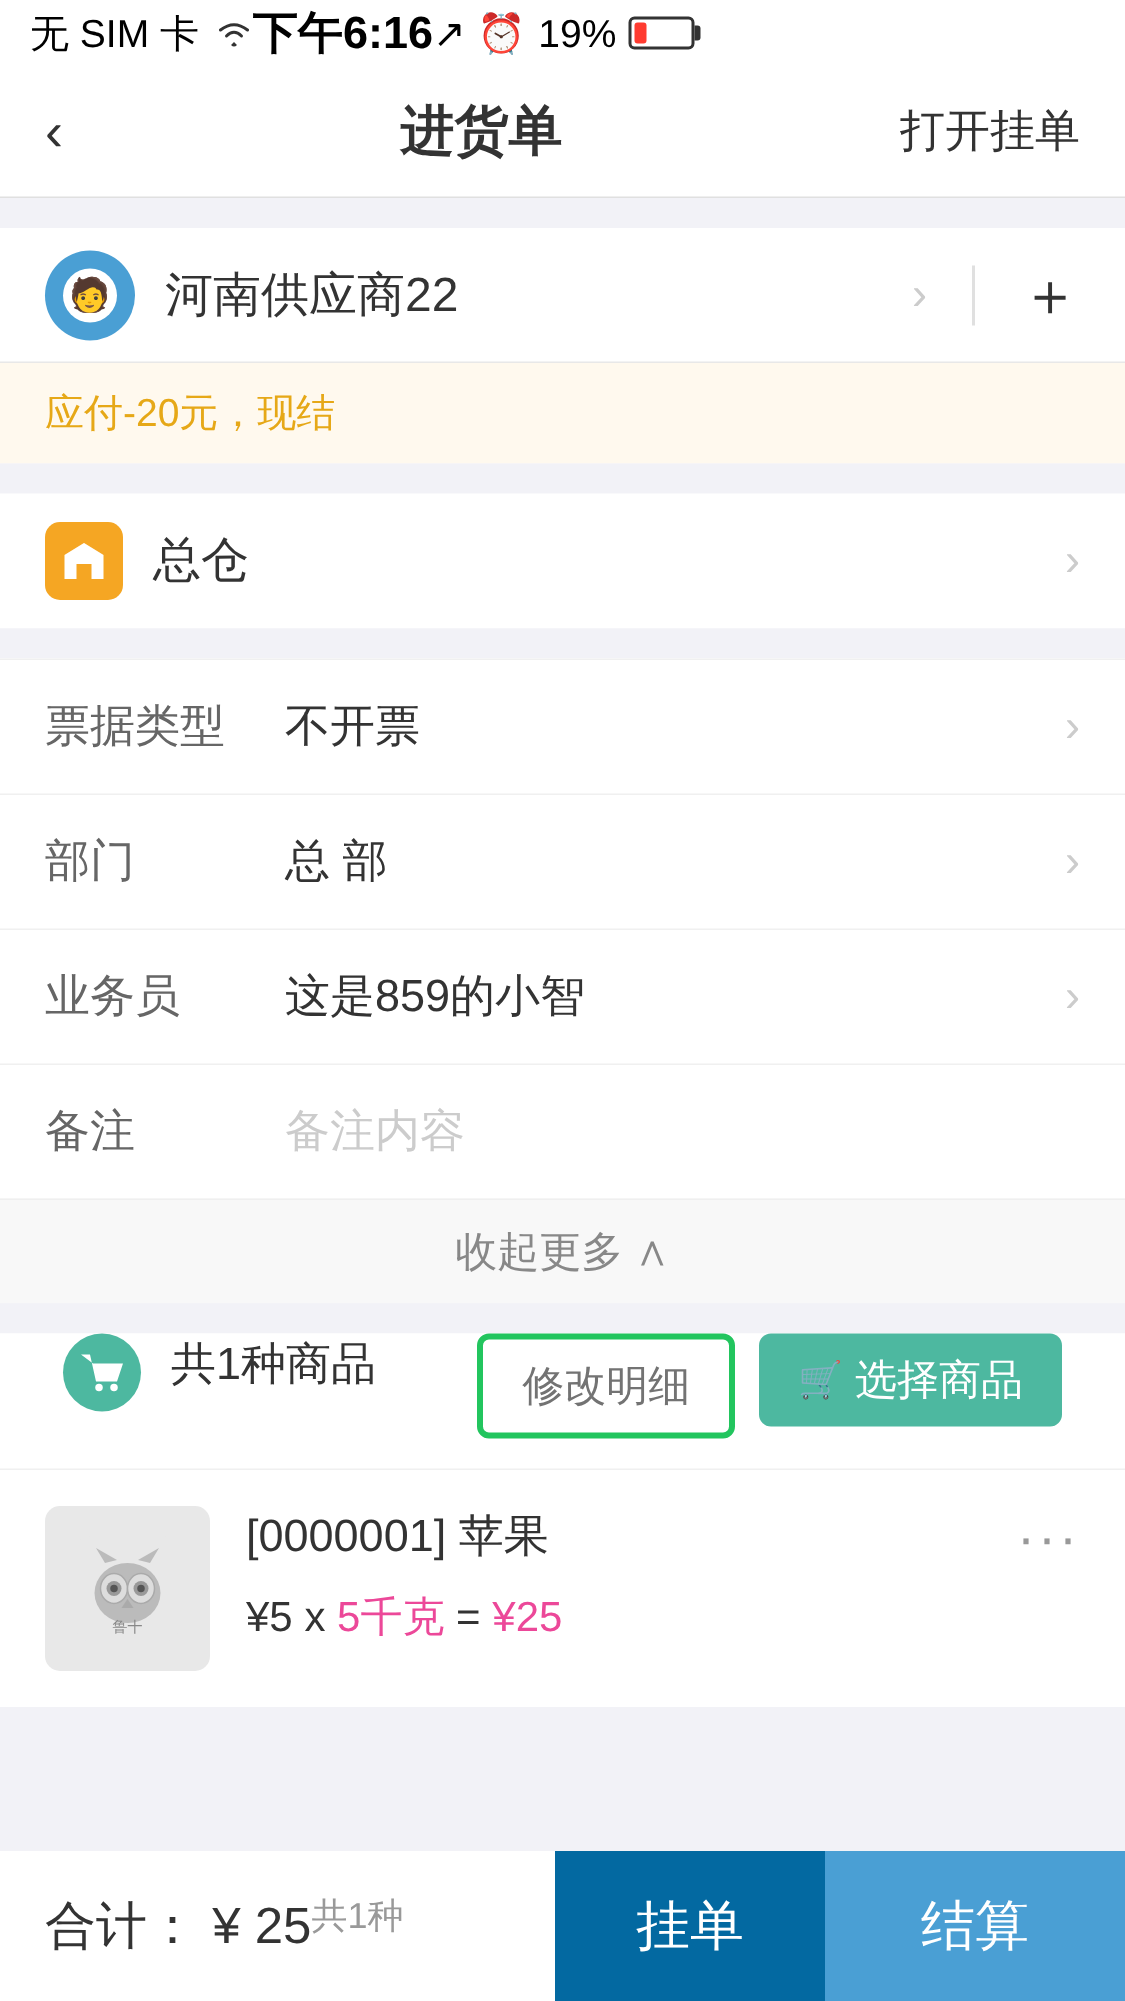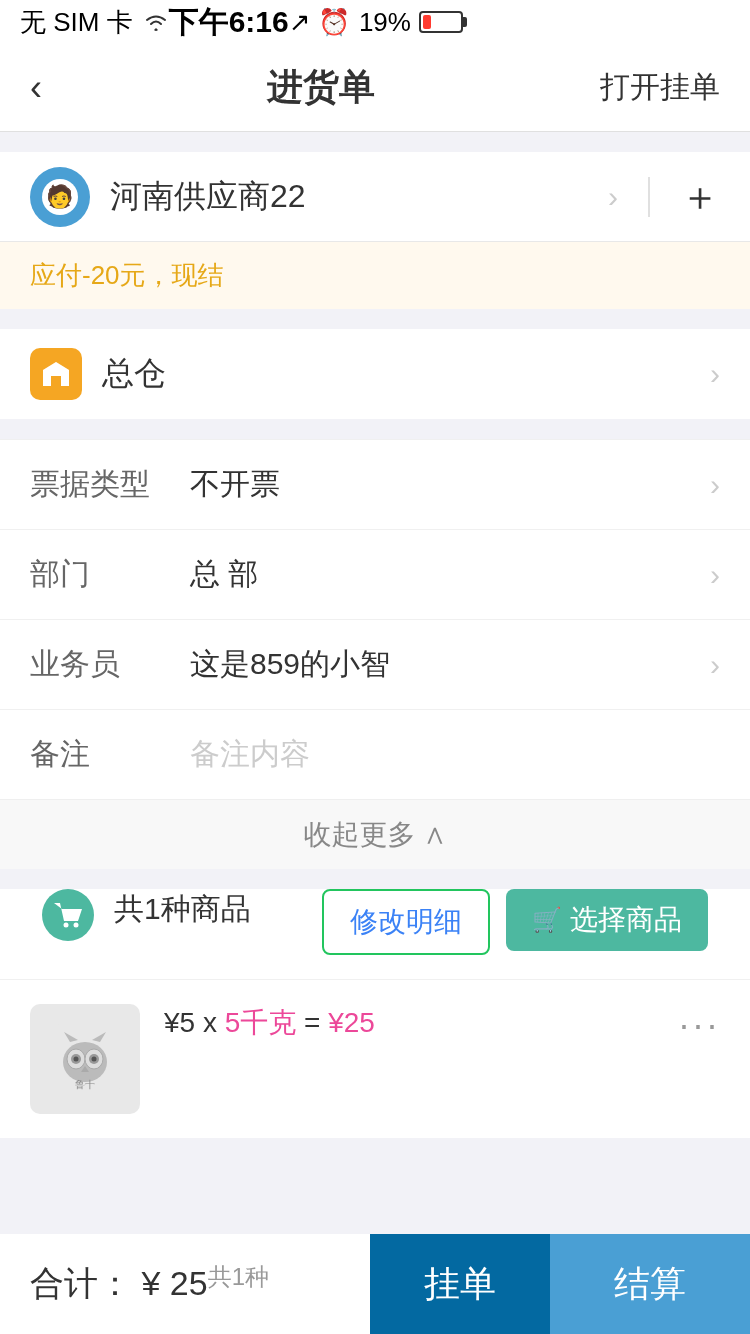--- a/index.html
+++ b/index.html
@@ -259,25 +259,25 @@
       justify-content: center;
       margin-right: 20px;
       flex-shrink: 0;
     }
     .product-count-text {
       flex: 1;
       font-size: 30px;
       color: #333;
     }
     .btn-edit {
-      border: 2px solid #22c55e;
+      border: 4px solid #22c55e;
       border-radius: 8px;
       padding: 12px 26px;
       font-size: 28px;
-      color: #3b82f6;
+      color: #737373;
       background: #fff;
       margin-right: 16px;
       cursor: pointer;
     }
     .btn-select {
       border-radius: 8px;
       padding: 12px 26px;
       font-size: 28px;
       color: #fff;
       background: #4db8a0;
@@ -511,20 +511,24 @@
 
         <polygon points="35,42 31,48 39,48" fill="#aaa"></polygon>
 
         <polygon points="20,18 14,8 28,16" fill="#bbb"></polygon>
         <polygon points="50,18 56,8 42,16" fill="#bbb"></polygon>
 
         <text x="35" y="64" text-anchor="middle" font-size="10" fill="#888">鲁十</text>
       </svg>
     </div>
     <div class="product-info">
+      <div class="product-name">
+        <span>[0000001]</span>
+        <span>苹果</span>
+      </div>
       <div class="product-price-row">
         <span>¥5</span>
         <span> x </span>
         <span class="price-highlight">5千克</span>
         <span> = </span>
         <span class="price-highlight">¥25</span>
       </div>
     </div>
     <div class="product-more">
       <span class="more-dots">···</span>

